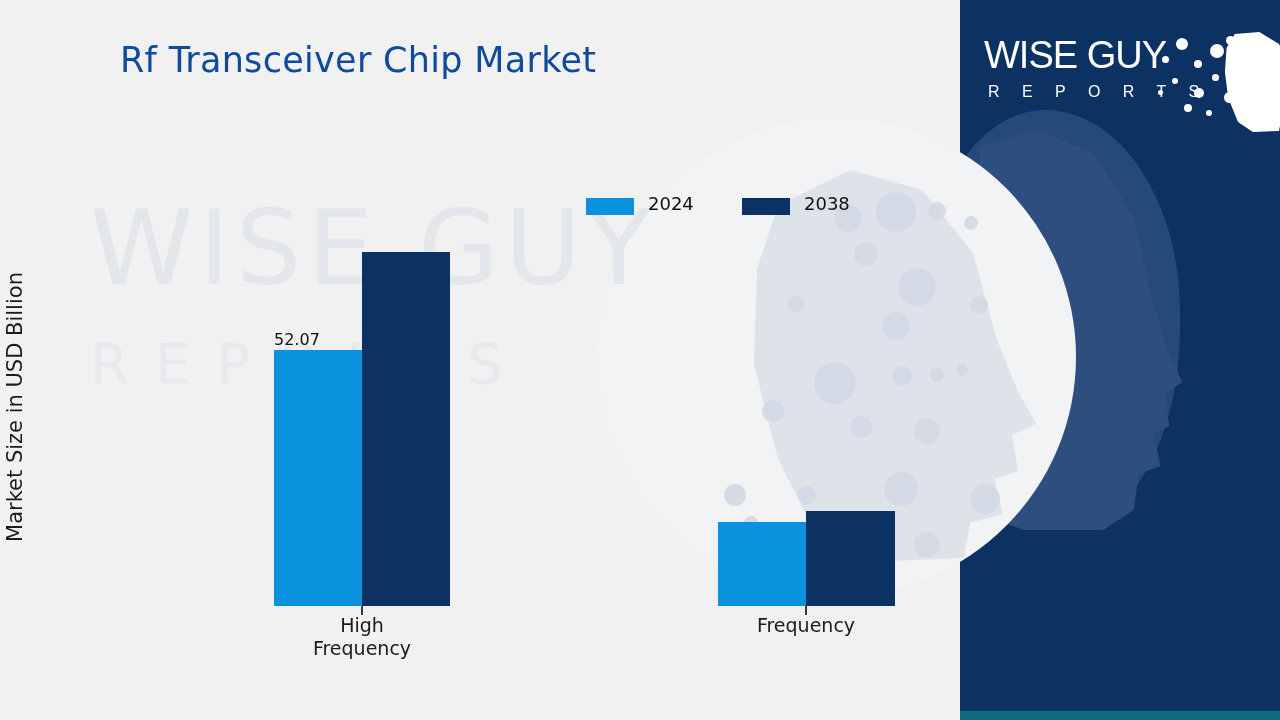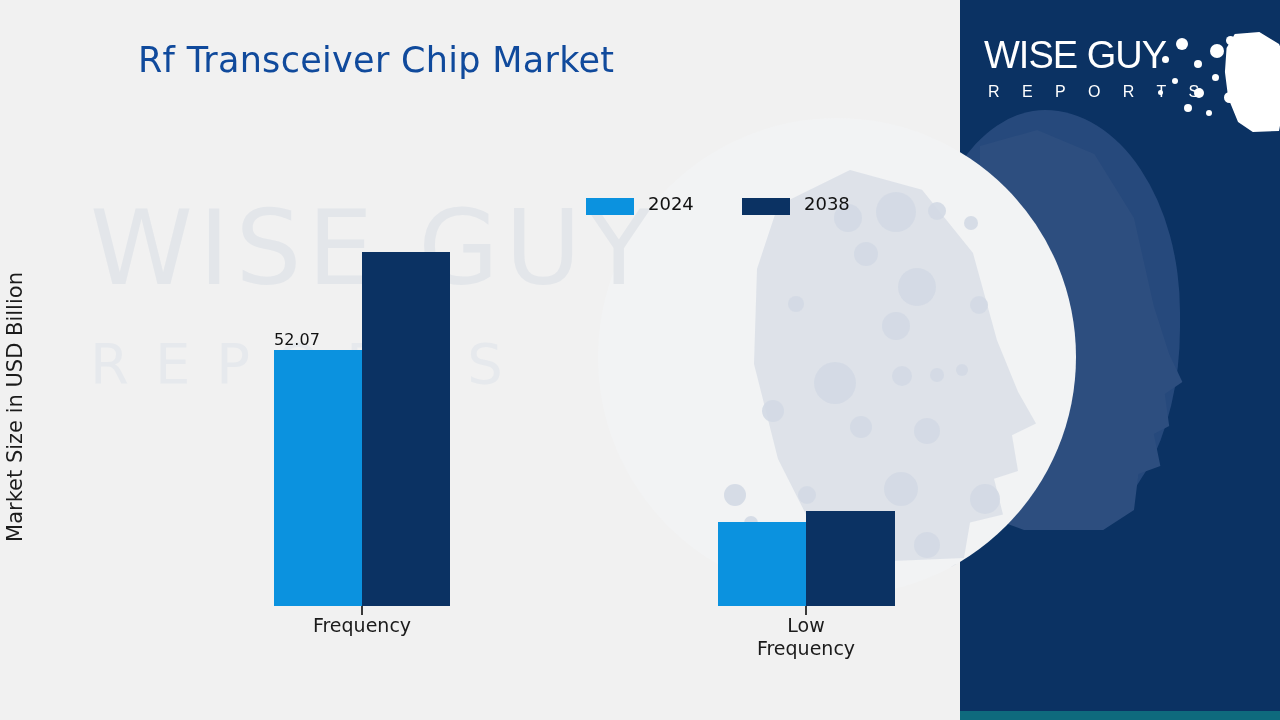--- a/index.html
+++ b/index.html
@@ -86,21 +86,21 @@
     background:#ffffff;
     clip-path: polygon(
       18% 2%, 48% 0%, 72% 12%, 84% 34%, 92% 52%,
       99% 62%, 90% 66%, 94% 76%, 84% 78%, 88% 88%,
       74% 90%, 72% 99%, 40% 100%, 22% 90%, 10% 66%,
       6% 40%, 8% 16%);
   }
 
   
   #title {
-    position:absolute; left:138px; top:40px;
+    position:absolute; left:120px; top:40px;
     font-size:35px; font-weight:400; color:#104a9c;
     letter-spacing:.3px; white-space:nowrap; z-index:5;
   }
 
   
   #chart-area { position:absolute; left:0; top:0; width:960px; height:720px; z-index:4; }
 
   #y-axis-title {
     position:absolute; left:-185px; top:395px; width:400px;
     transform:rotate(-90deg); transform-origin:center;
@@ -205,25 +205,25 @@
   <div class="bar" style="left:362px; top:252px; width:88px; height:354px; background:#0b3263;"></div>
 
   <div class="bar" style="left:718px; top:522px; width:88px; height:84px; background:#0b92df;"></div>
 
   <div class="bar" style="left:806px; top:511px; width:89px; height:95px; background:#0b3263;"></div>
 
   <div class="tick" style="left:361px; top:606px;"></div>
   <div class="tick" style="left:805px; top:606px;"></div>
 
   <div class="cat-label" style="left:282px; top:614px; width:160px;">
+    <div>High</div>
     <div>Frequency</div>
   </div>
 
   <div class="cat-label" style="left:726px; top:614px; width:160px;">
-    <div>Low</div>
     <div>Frequency</div>
   </div>
 </div>
 
 <div id="legend">
   <div class="legend-item" style="left:0;">
     <span class="legend-swatch" style="background:#0b92df;"></span>
     <span class="legend-text">2024</span>
   </div>
   <div class="legend-item" style="left:156px;">

